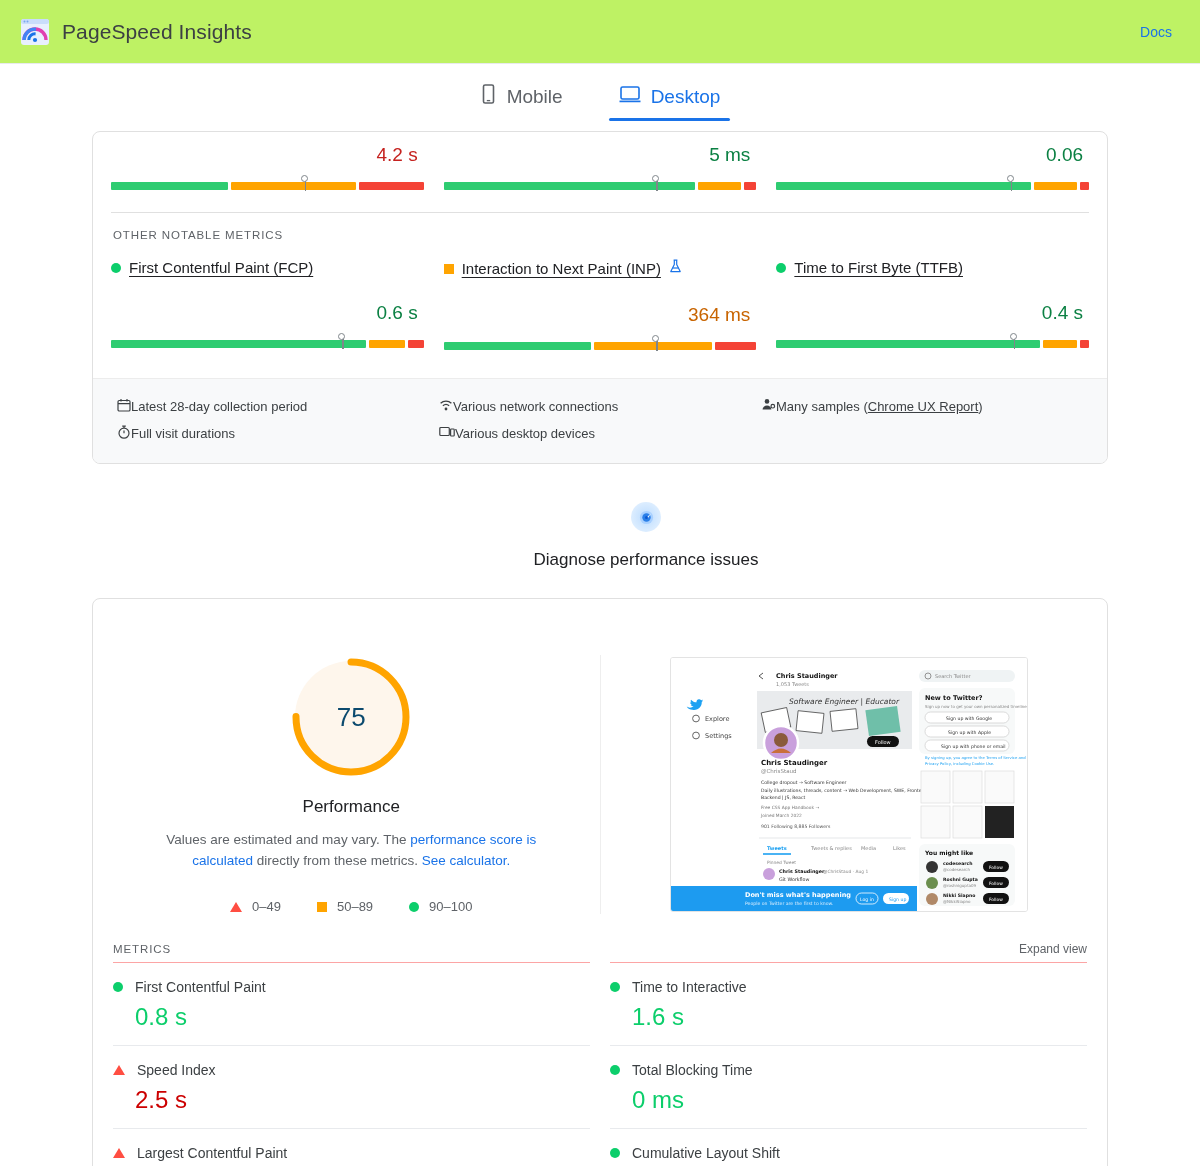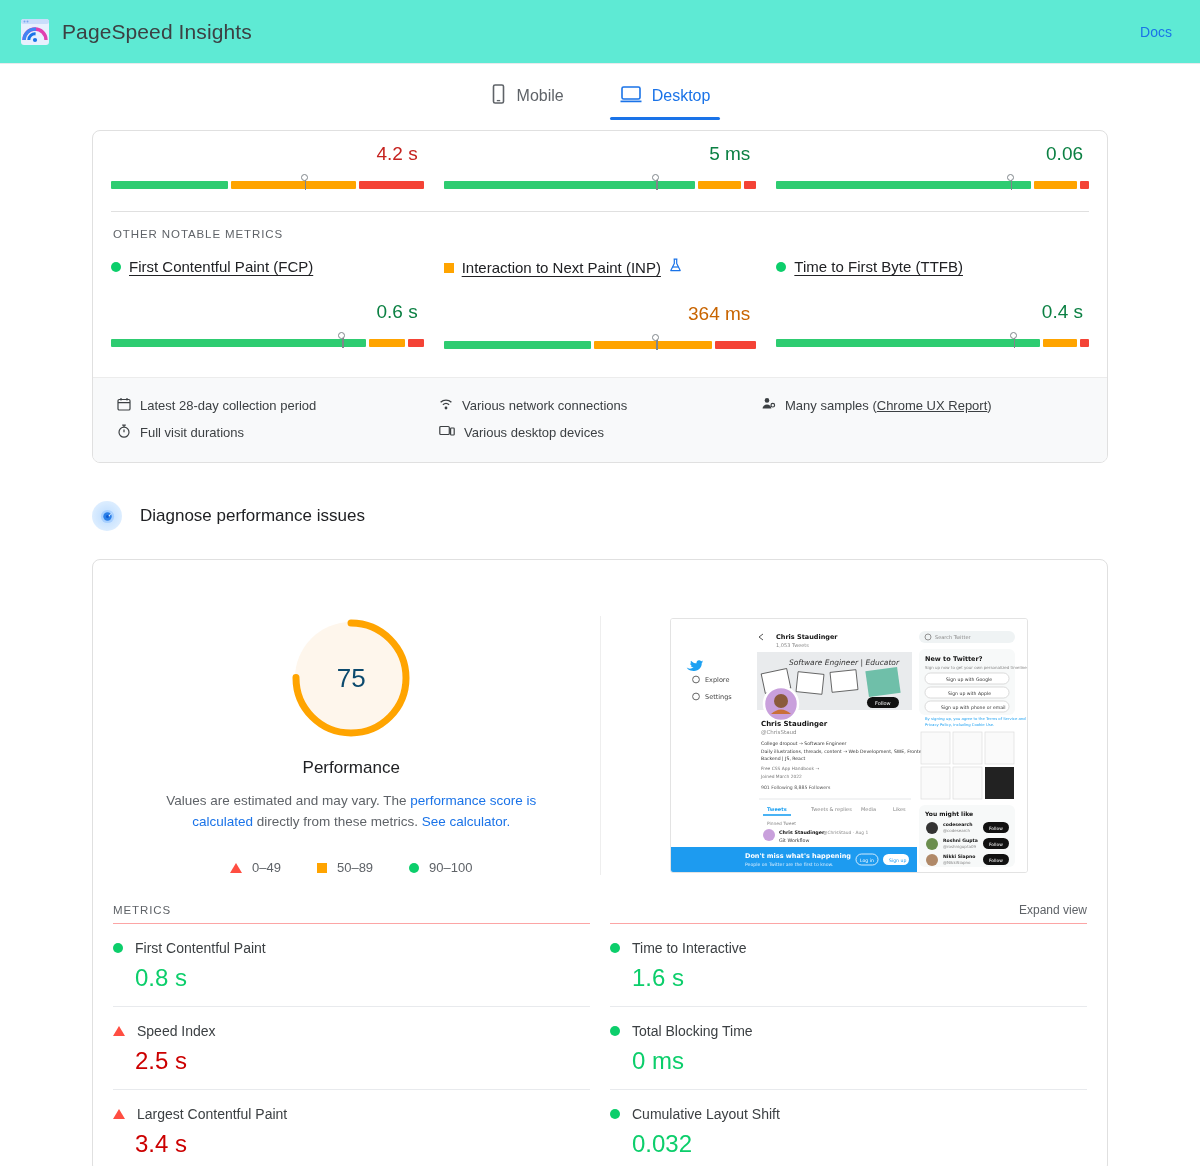--- a/index.html
+++ b/index.html
@@ -11,36 +11,36 @@
     -webkit-font-smoothing: antialiased;
   }
 
   
   .app-header {
     height: 64px;
     border-bottom: 1px solid #e8eaed;
     display: flex;
     align-items: center;
     padding: 0 20px;
-    background: #5eead4;
+    background: #bef264;
   }
   .brand { display: flex; align-items: center; gap: 12px; }
   .brand-logo { width: 30px; height: 30px; display: block; }
   .brand-title { font-size: 21px; color: #3c4043; letter-spacing: .1px; }
   .header-spacer { flex: 1; }
   .docs-link {
     font-size: 14px; color: #1a73e8; text-decoration: none; padding: 6px 8px;
   }
 
   
   .tabs-row { display: flex; justify-content: center; align-items: flex-start; padding-top: 14px; }
   .tab {
     display: flex; align-items: center; gap: 10px;
     padding: 6px 10px 12px 10px;
-    font-size: 16px; color: #5f6368; cursor: pointer; position: relative;
+    font-size: 19px; color: #5f6368; cursor: pointer; position: relative;
     margin: 0 18px;
   }
   .tab.active { color: #1a73e8; }
   .tab .tab-underline {
     position: absolute; left: 0; right: 0; bottom: 0; height: 3px;
     background: #1a73e8; border-radius: 2px;
   }
 
   
   .crux-card {
@@ -102,29 +102,30 @@
   .notable-grid { display: flex; padding: 18px 8px 0 8px; }
 
   
   .info-strip {
     margin-top: 26px; background: #f8f9fa; border-top: 1px solid #ececec;
     padding: 14px 24px 16px 24px;
     display: flex;
   }
   .info-col { flex: 1; }
   .info-item {
-    display: flex; align-items: center; gap: 9px;
+    display: flex; align-items: center; 
     font-size: 13px; color: #3c4043; padding: 5px 0;
   }
   .info-item a { color: #3c4043; }
 
   
   .diagnose-row {
     display: flex; align-items: center; gap: 18px;
     margin: 38px 0 0 92px;
+    flex-direction: column;
   }
   .diagnose-badge {
     width: 30px; height: 30px; border-radius: 50%;
     background: radial-gradient(circle, #bcdcff 0%, #d8ebff 60%, #eaf4ff 100%);
     display: flex; align-items: center; justify-content: center; flex: none;
   }
   .diagnose-title { font-size: 17px; color: #202124; }
 
   
   .lh-card {

